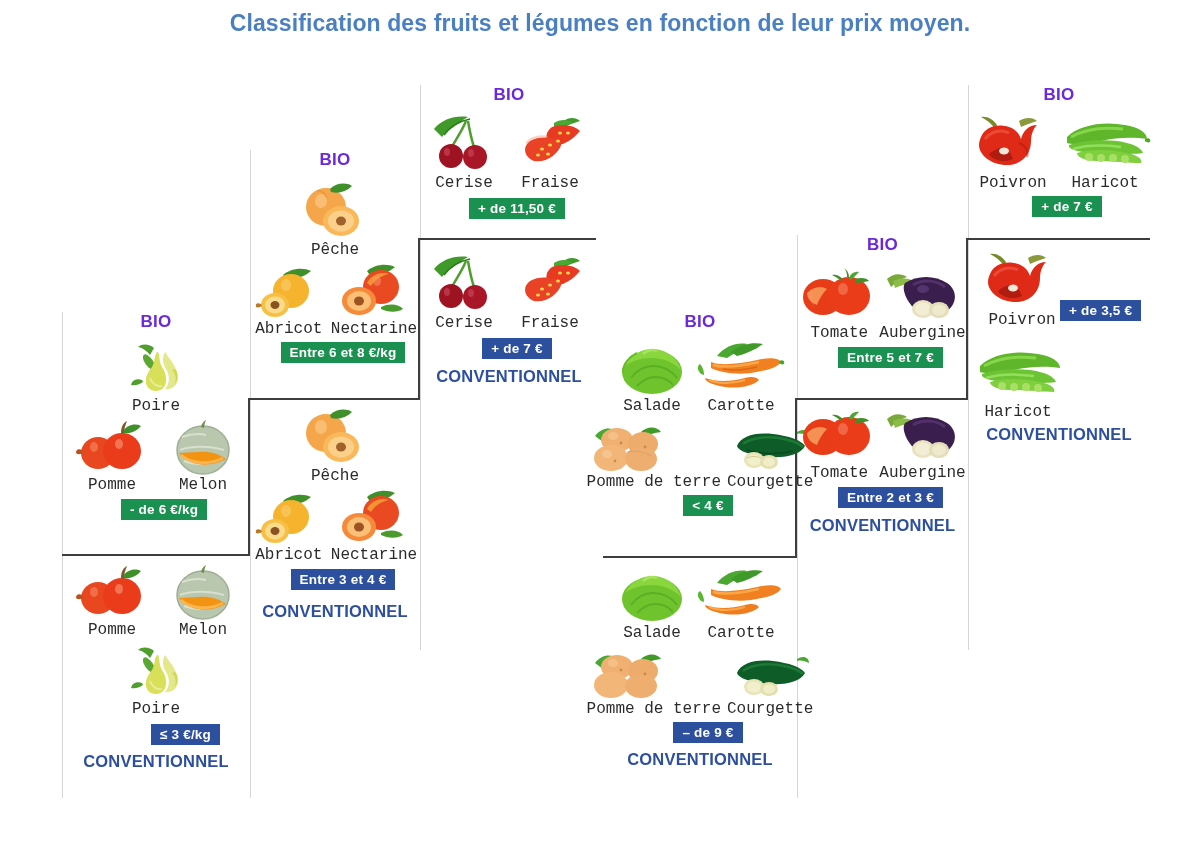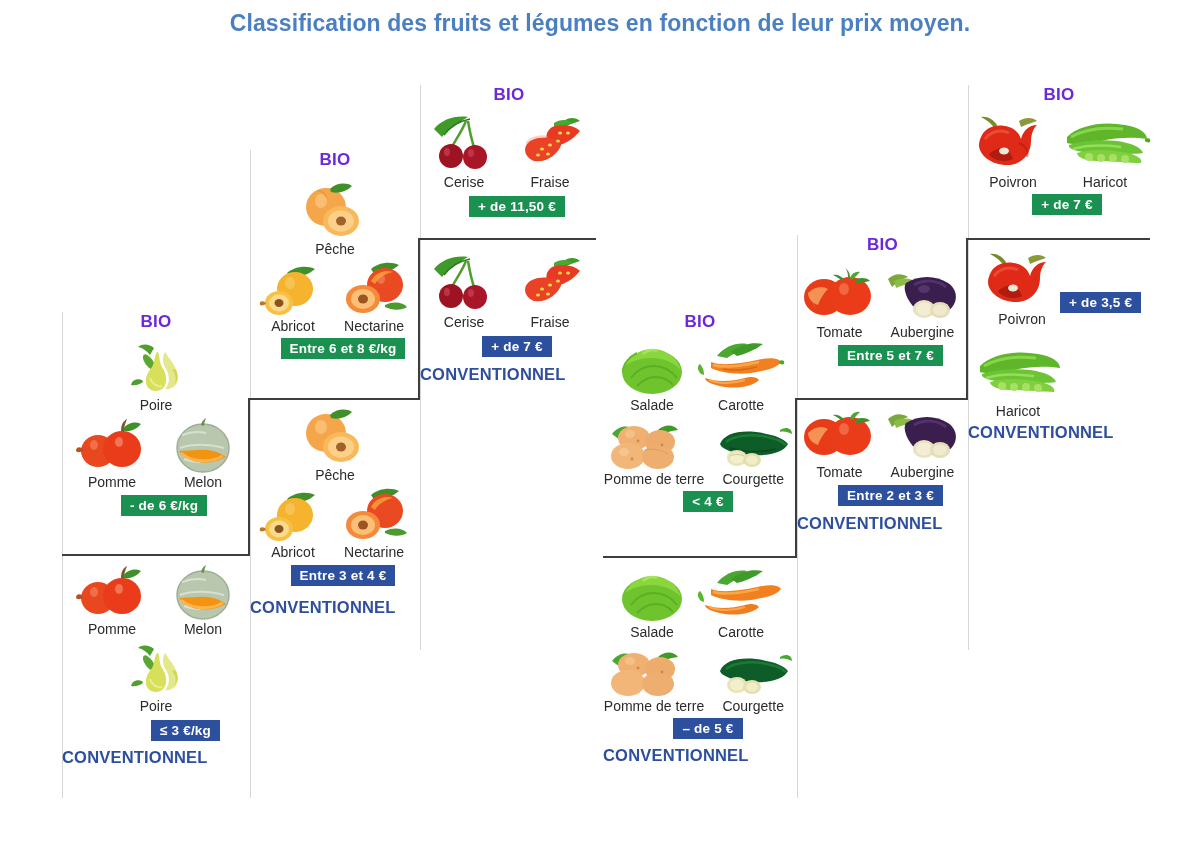--- a/index.html
+++ b/index.html
@@ -33,30 +33,31 @@
   .stepline.v { width: 2px; }
 
   
   .block { position: absolute; width: 100%; }
   .bio-label {
     text-align: center;
     font-size: 17px; font-weight: bold; color: #6d28d9;
     letter-spacing: .3px;
   }
   .conv-label {
+    text-align: center;
     font-size: 16.5px; font-weight: bold; color: #2d4f9e;
     letter-spacing: .2px;
   }
 
   .row { display: flex; justify-content: center; align-items: flex-end; }
   .item { text-align: center; }
   .item .art { display: block; margin: 0 auto; }
   .item .cap {
-    font-size: 14px; color: #2b2b2b; margin-top: 1px;
-    white-space: nowrap; font-family: Liberation Sans, sans-serif;
+    font-size: 16px; color: #2b2b2b; margin-top: 1px;
+    white-space: nowrap; font-family: Liberation Mono, monospace;
   }
 
   .badge {
     display: inline-block;
     padding: 2.5px 9px 3.5px;
     font-size: 13.5px; font-weight: bold; color: #ffffff;
     white-space: nowrap; letter-spacing: .2px;
   }
   .badge.green { background: #1a9150; }
   .badge.blue  { background: #2c4f9e; }
@@ -530,21 +531,21 @@
               <ellipse cx="27" cy="40" rx="10" ry="8" fill="#e8e4b8"></ellipse>
               <ellipse cx="27" cy="40" rx="7" ry="5.5" fill="#f2efcd"></ellipse>
               <ellipse cx="42" cy="42" rx="9" ry="7" fill="#e3dfae"></ellipse>
               <ellipse cx="42" cy="42" rx="6" ry="4.5" fill="#f0edc8"></ellipse>
             </svg>
           </span>
           <div class="cap">Courgette</div>
         </div>
       </div>
       <div class="badge-wrap" style="margin-top:4px;">
-        <span class="badge blue">– de 5 €</span>
+        <span class="badge blue">– de 9 €</span>
       </div>
       <div class="conv-label" style="margin-top:7px;">CONVENTIONNEL</div>
     </div>
   </div>
 
   <div class="col" style="left:797px; top:235px; width:171px;">
     <div class="block" style="top:0;">
       <div class="bio-label">BIO</div>
       <div class="row" style="margin-top:8px; gap:0px;">
         <div class="item">
@@ -673,21 +674,21 @@
               <path d="M30 14 C26 8 20 5 14 6 C20 9 25 13 28 18 Z" fill="#7a8a2a"></path>
               <path d="M52 10 C58 6 66 6 70 10 C64 12 58 14 54 16 Z" fill="#8a9a3a"></path>
               <path d="M14 26 C18 16 30 12 42 16 C48 18 52 22 54 28 C56 20 62 14 70 14 C66 18 64 24 64 30 C64 44 54 54 40 54 C24 54 12 44 12 34 C12 31 13 28 14 26 Z" fill="#e02a18"></path>
               <path d="M18 28 C24 20 34 18 42 22" stroke="#f2614a" stroke-width="3" fill="none" opacity=".6"></path>
               <path d="M22 44 C28 50 38 52 46 48 C44 42 40 38 36 36 C30 38 24 40 22 44 Z" fill="#b01c10"></path>
               <ellipse cx="37" cy="40" rx="5" ry="3.5" fill="#f0e8d8"></ellipse>
             </svg>
           </span>
           <div class="cap">Poivron</div>
         </div>
-        <span class="badge blue" style="position:absolute; left:92px; top:44px;">+ de 3,5 €</span>
+        <span class="badge blue" style="position:absolute; left:92px; top:52px;">+ de 3,5 €</span>
       </div>
       <div class="row" style="justify-content:flex-start; padding-left:4px;">
         <div class="item">
           <span class="art">
             <svg width="92" height="58" viewBox="0 0 92 58">
               <path d="M8 22 C20 10 44 6 66 10 C80 12 88 18 88 24 C76 22 58 22 42 26 C28 29 14 30 8 28 Z" fill="#5fb62a"></path>
               <path d="M12 22 C26 14 46 12 64 14" stroke="#86d64a" stroke-width="3" fill="none"></path>
               <path d="M10 30 C22 26 40 24 58 26 C72 28 82 32 84 38 C72 40 56 38 40 38 C26 38 14 36 10 32 Z" fill="#6cc434"></path>
               <path d="M14 34 C28 30 46 30 62 32" stroke="#93de5a" stroke-width="2.5" fill="none"></path>
               <path d="M18 38 C30 34 50 34 68 38 C78 40 84 44 82 48 C70 48 54 46 38 46 C26 46 18 42 18 38 Z" fill="#7fcf3e"></path>

